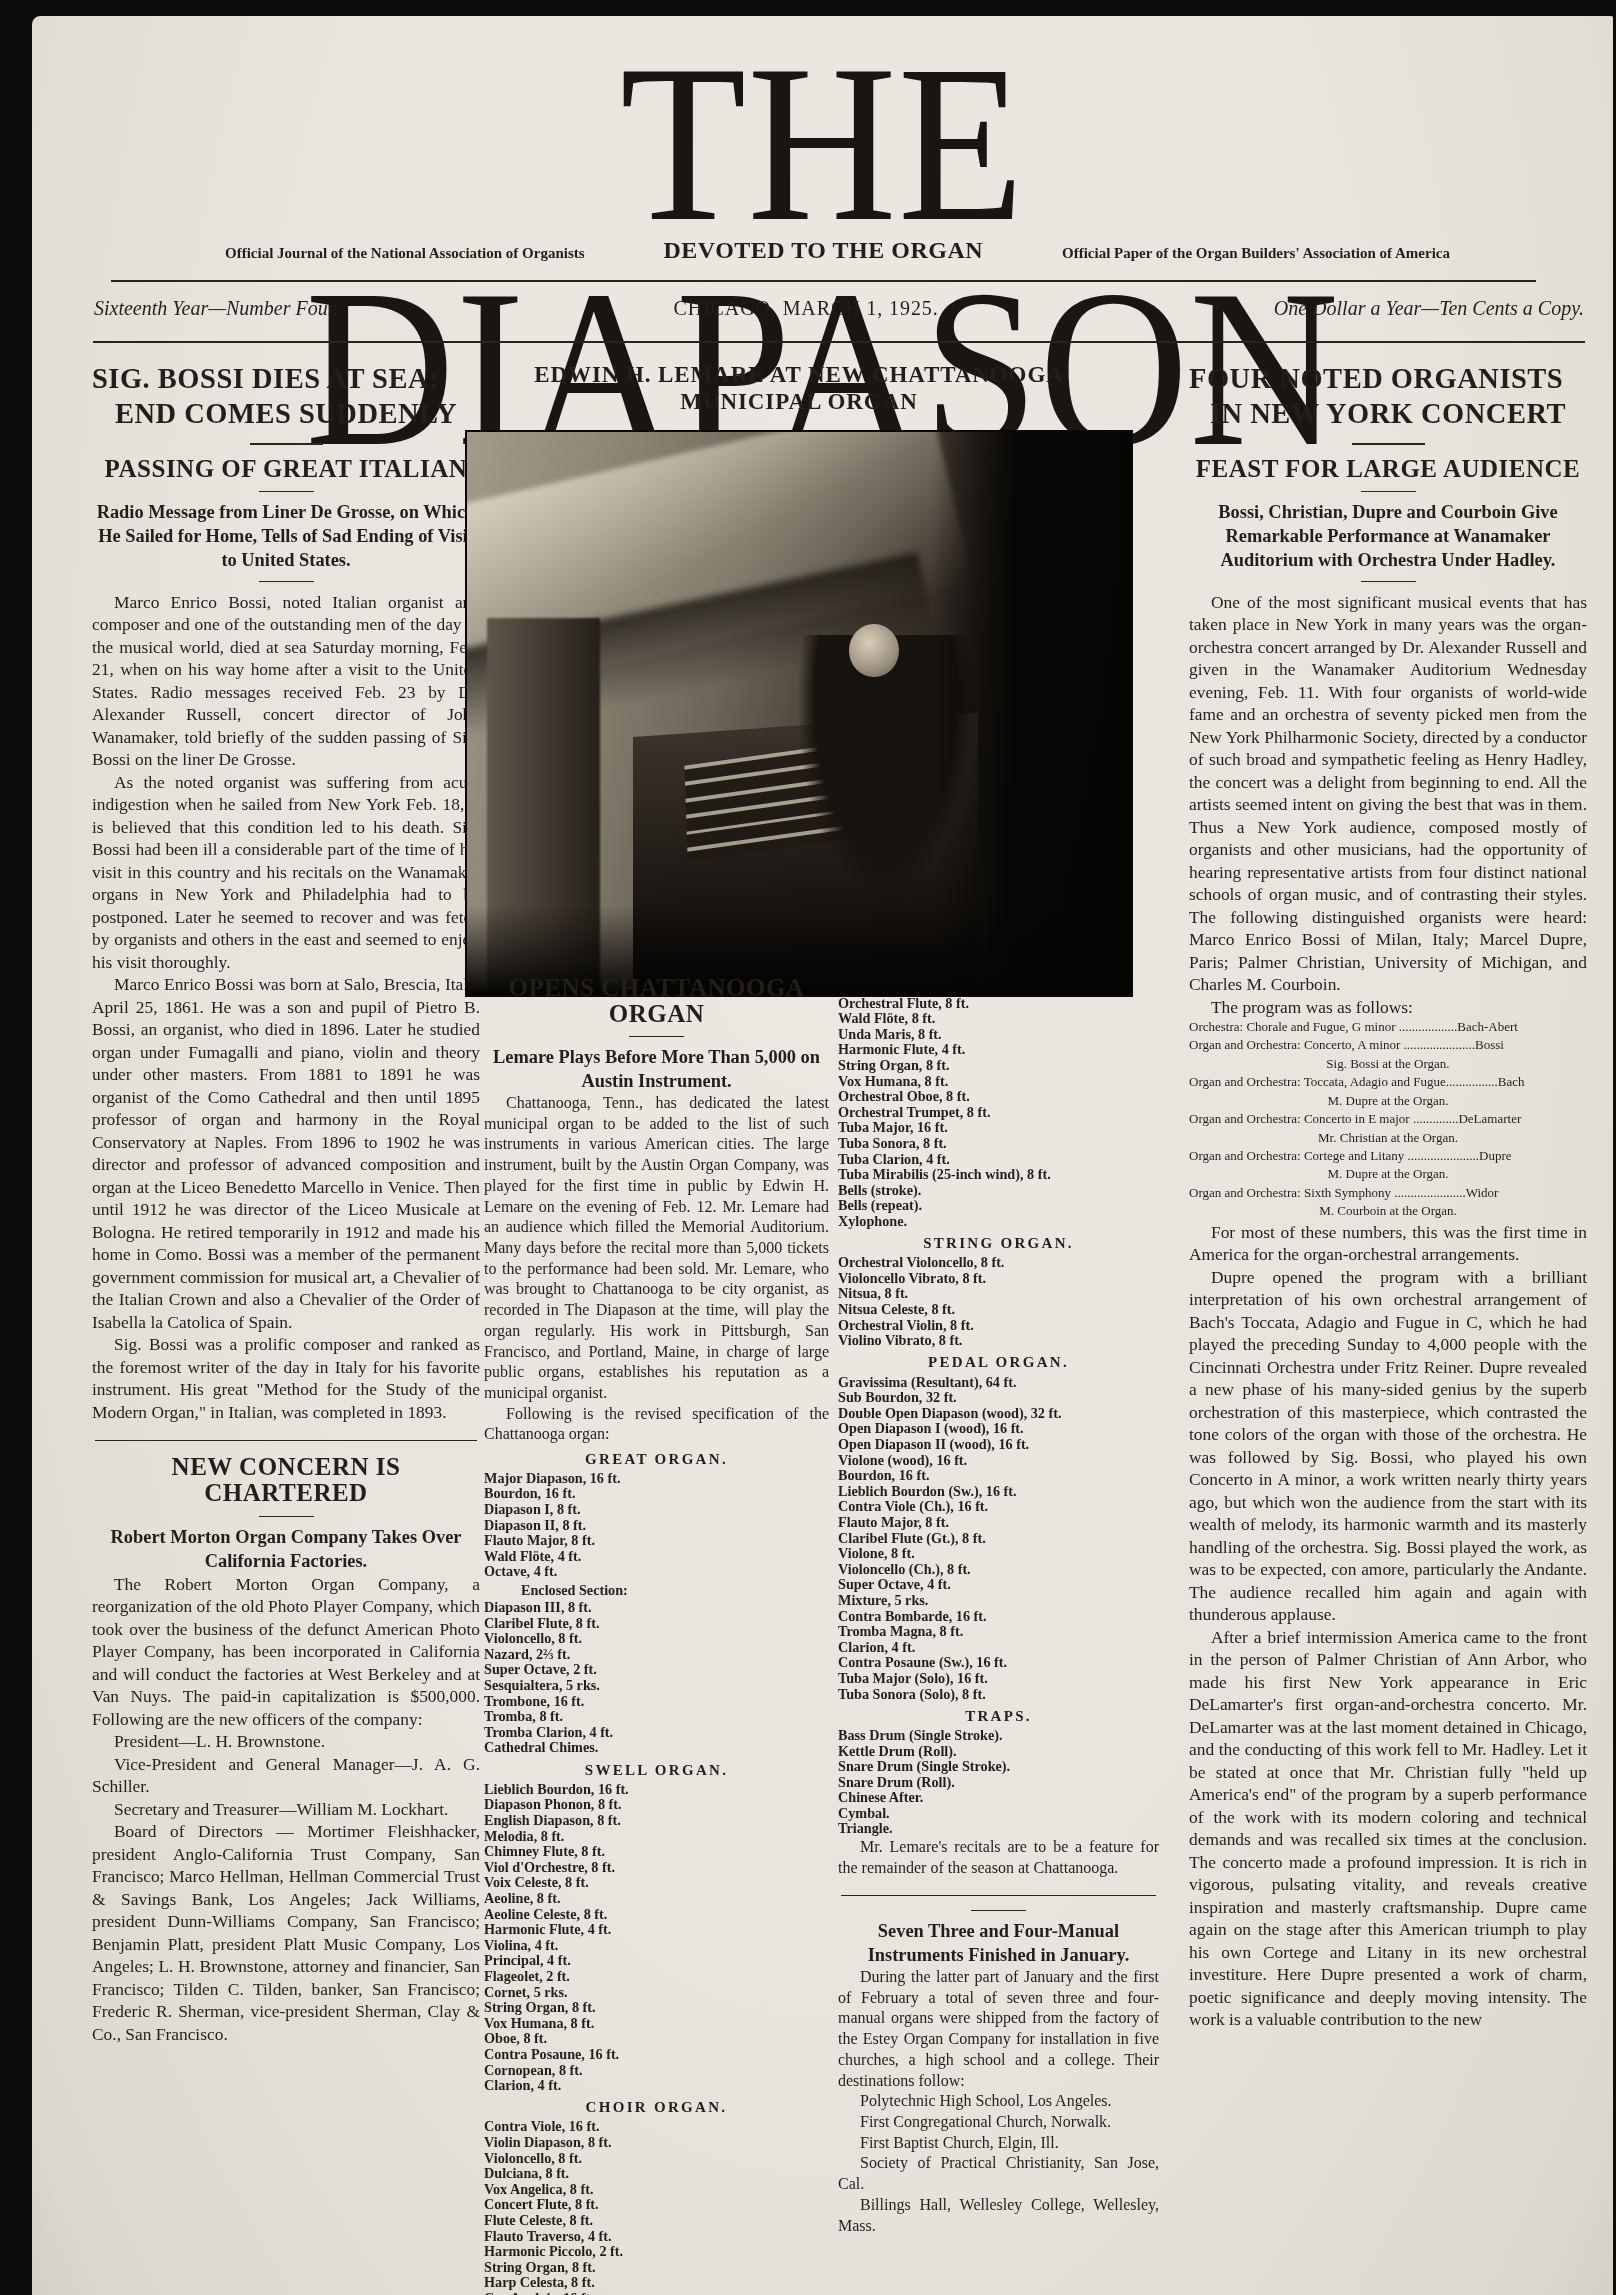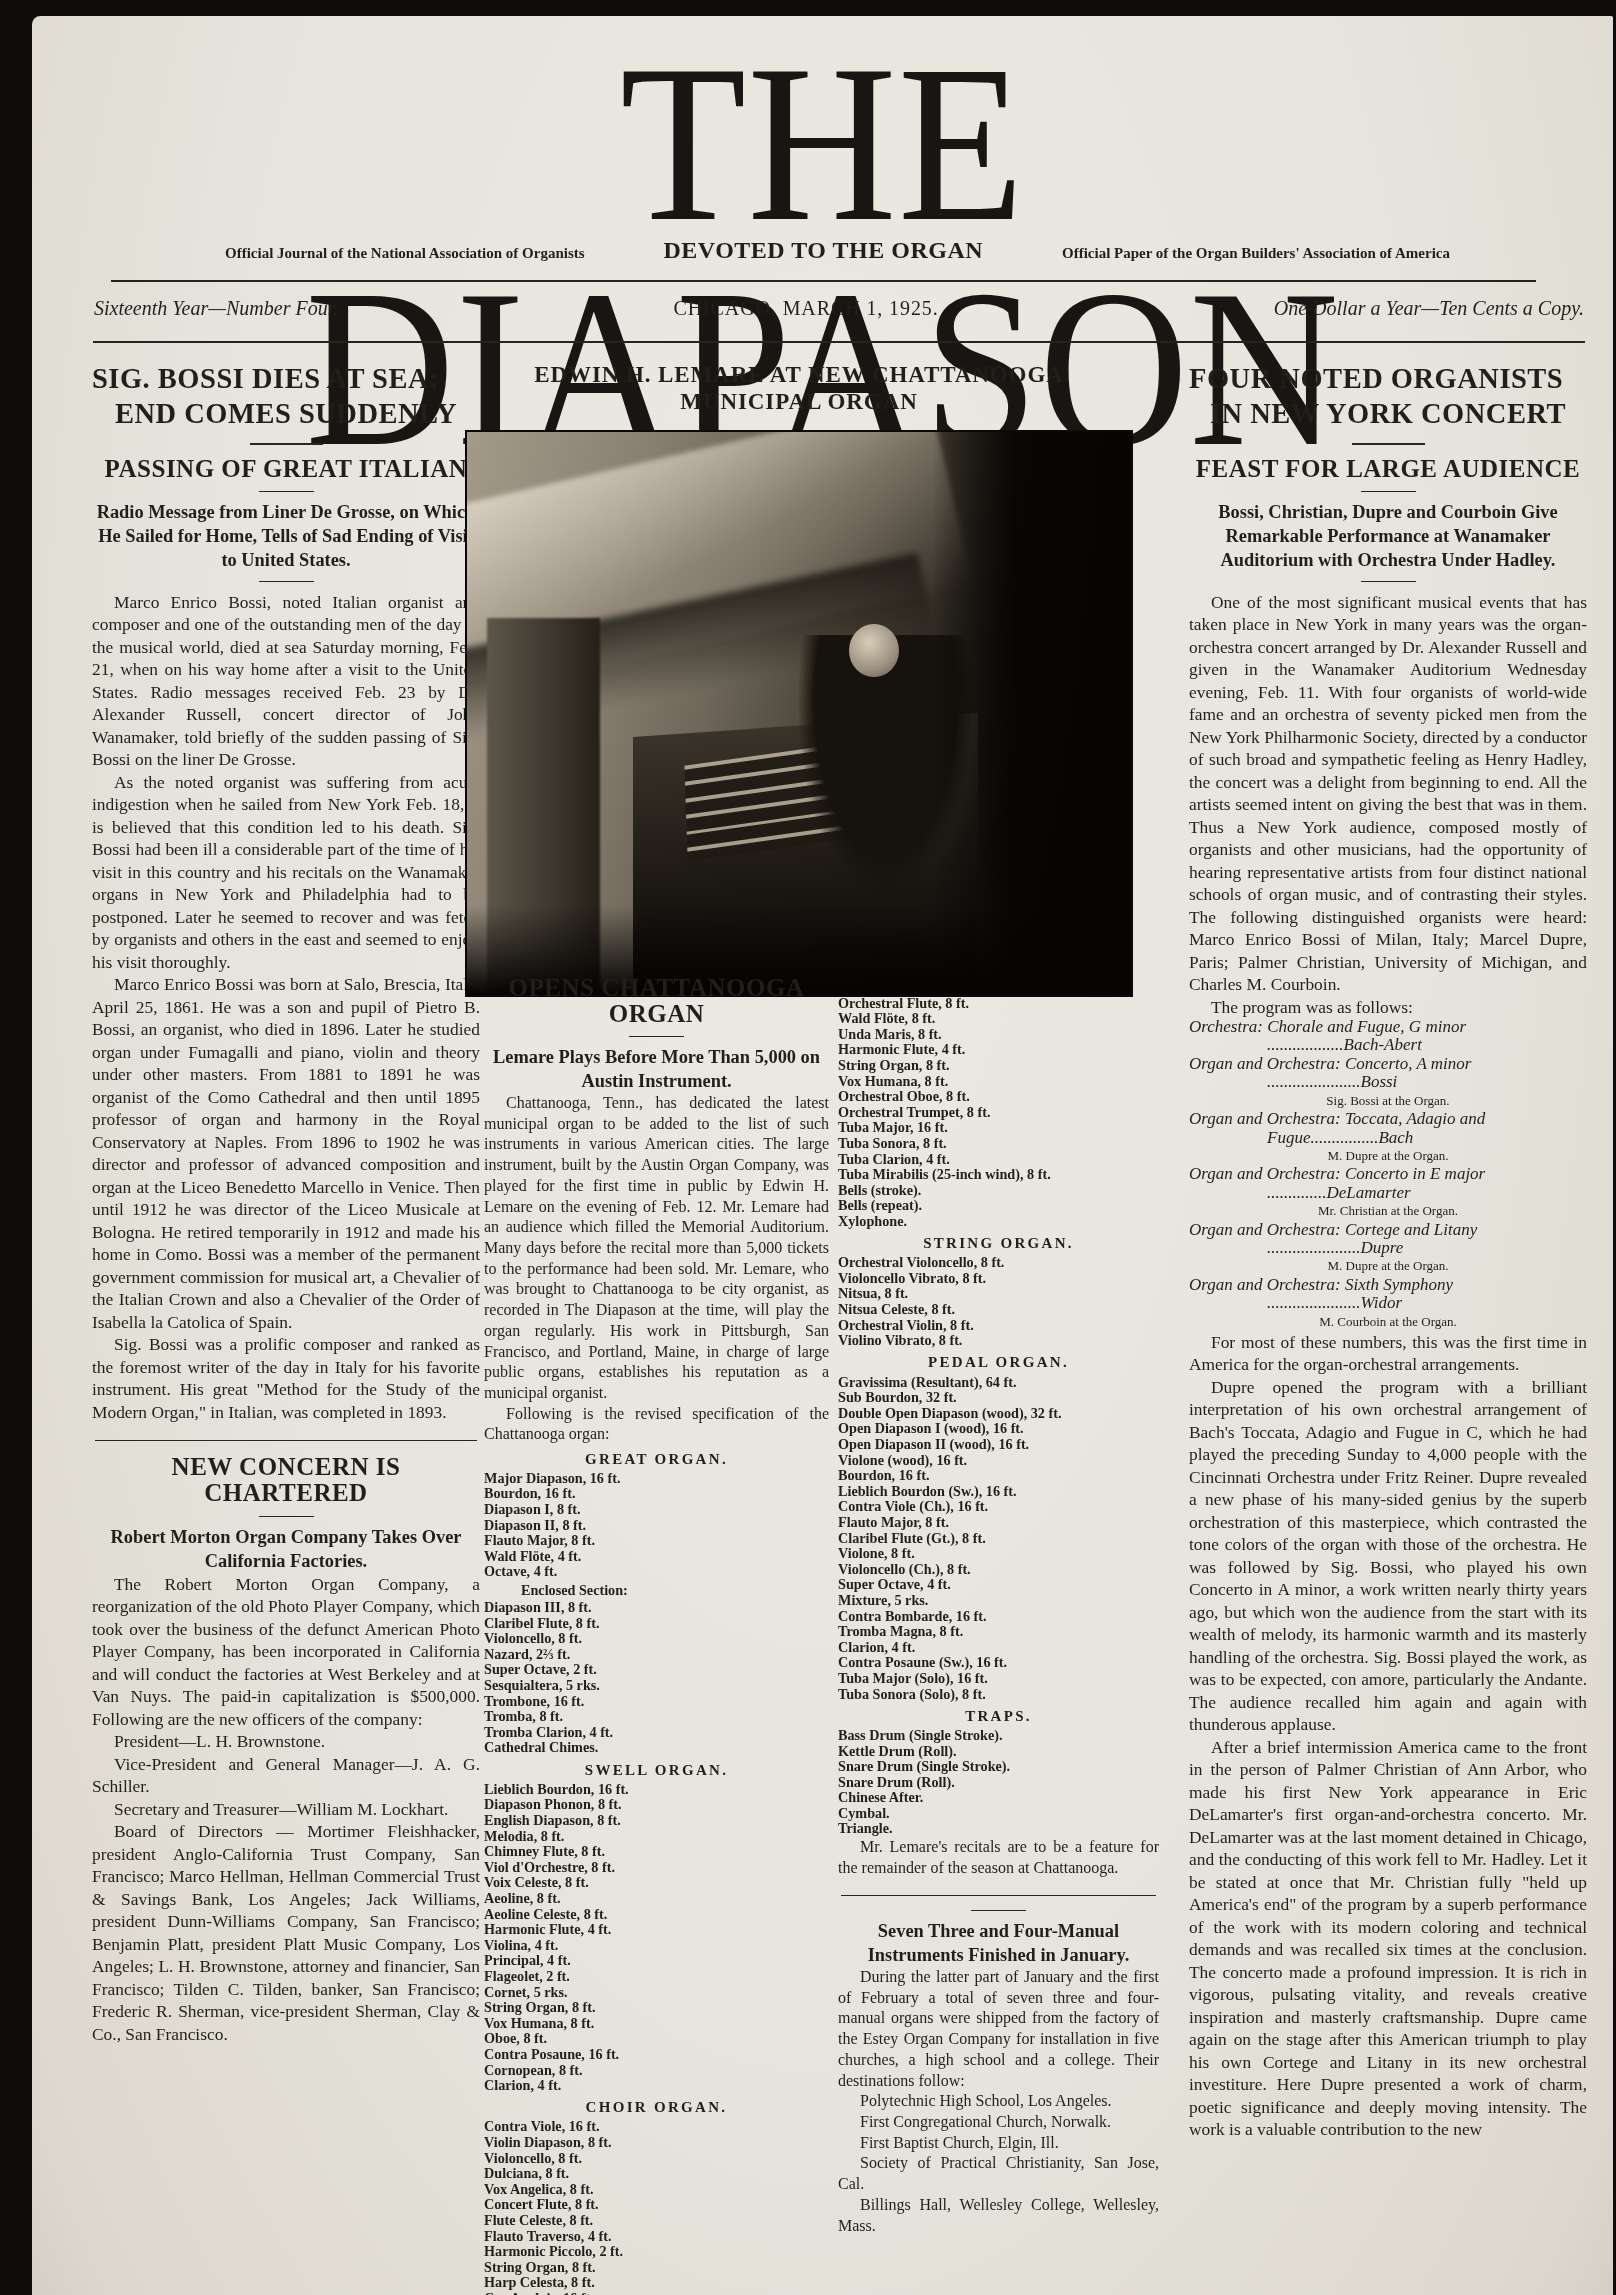--- a/index.html
+++ b/index.html
@@ -47,21 +47,21 @@
   .sdiv.small{width:55px;border-top-width:1.8px;margin:9.2px auto 8.3px;}
   .ldiv{border-top:1.8px solid #2a261f;margin:16.5px 2.8px 13.8px;}
   .subhead{font-weight:700;font-size:25px;line-height:26px;text-align:center;letter-spacing:0.5px;margin:0;}
   .deck{font-weight:700;font-size:18.4px;line-height:24px;text-align:center;margin:0 4.6px;}
   .p{text-align:justify;text-indent:22px;margin:0;}
   .col1-body,.col4-body{font-size:17.4px;line-height:22.5px;}
   .col2-body,.col3-body{font-size:16px;line-height:20.7px;}
   .stoplist .stop{font-weight:700;font-size:14.2px;line-height:15.6px;white-space:nowrap;}
   .stoplist .sec{font-weight:700;font-size:15px;line-height:18.4px;letter-spacing:2.3px;text-align:center;margin:4.6px 0 2.8px;}
   .stoplist .sub{font-weight:700;font-size:14.2px;line-height:16.5px;padding-left:37px;margin:1.8px 0;}
-  .proglist .prog{font-size:17px;line-height:18.4px;padding-left:78px;text-indent:-78px;font-style:italic;}
+  .proglist .prog{font-size:13px;line-height:18.4px;padding-left:78px;text-indent:-78px;}
   .proglist .perf{font-size:13px;line-height:18.4px;text-align:center;}
   
   .photo-block{position:absolute;left:432px;top:345px;width:670px;}
   .photo-head{font-weight:700;font-size:23px;line-height:27.5px;letter-spacing:0.9px;text-align:center;margin:0;}
   .photo{
     position:relative;margin:14.7px auto 0;width:664px;height:563px;
     background:#141109;border:2.8px solid #0a0908;
     box-shadow:inset 0 0 0 3.7px rgba(235,230,218,.30);
     overflow:hidden;
   }

